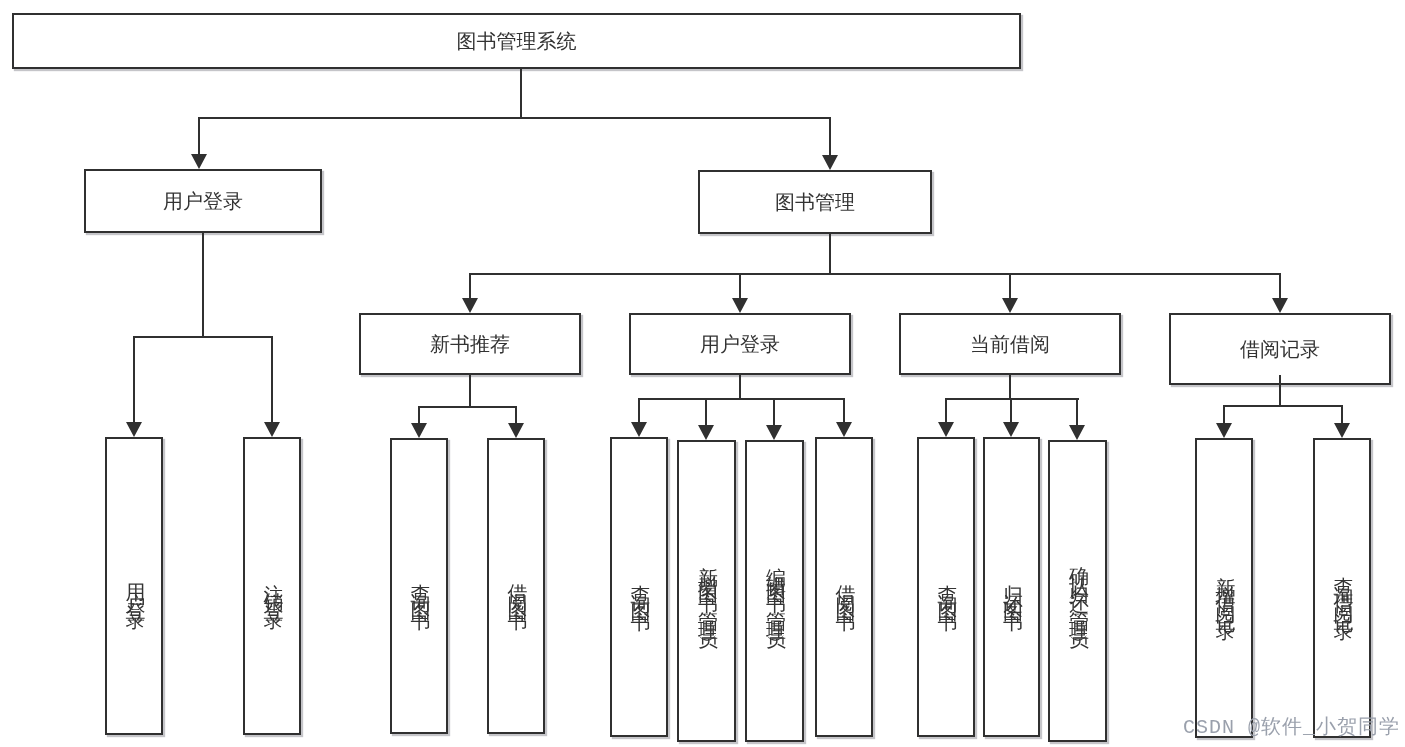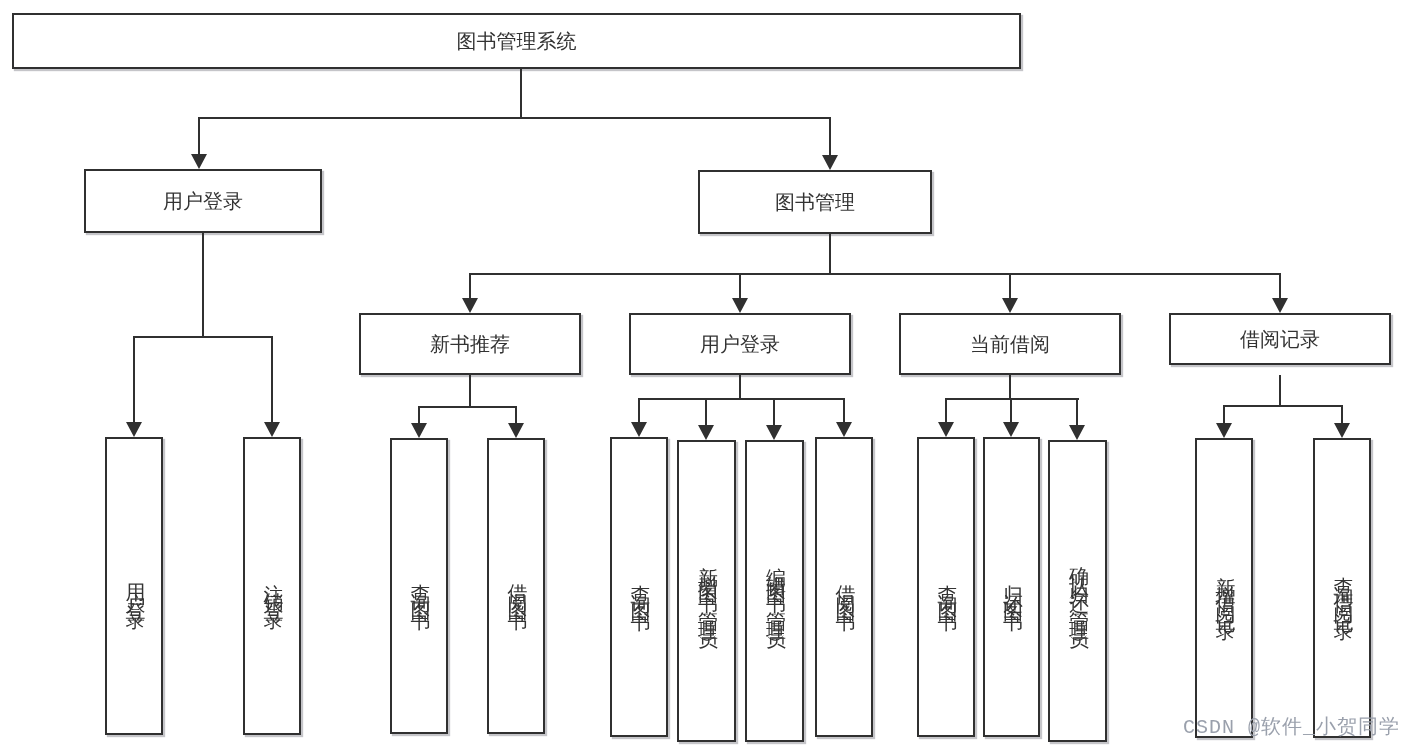--- a/index.html
+++ b/index.html
@@ -81,21 +81,21 @@
   <div class="lv" style="left:739px;top:273px;height:26px"></div>
   <div class="arrow" style="left:732px;top:298px"></div>
   <div class="lv" style="left:1009px;top:273px;height:26px"></div>
   <div class="arrow" style="left:1002px;top:298px"></div>
   <div class="lv" style="left:1279px;top:273px;height:26px"></div>
   <div class="arrow" style="left:1272px;top:298px"></div>
 
   <div class="box h" style="left:359px;top:313px;width:222px;height:62px">新书推荐</div>
   <div class="box h" style="left:629px;top:313px;width:222px;height:62px">用户登录</div>
   <div class="box h" style="left:899px;top:313px;width:222px;height:62px">当前借阅</div>
-  <div class="box h" style="left:1169px;top:313px;width:222px;height:52px">借阅记录</div>
+  <div class="box h" style="left:1169px;top:313px;width:222px;height:72px">借阅记录</div>
 
   <div class="lv" style="left:469px;top:375px;height:32px"></div>
   <div class="lh" style="left:418px;top:406px;width:99px"></div>
   <div class="lv" style="left:418px;top:406px;height:18px"></div>
   <div class="arrow" style="left:411px;top:423px"></div>
   <div class="lv" style="left:515px;top:406px;height:18px"></div>
   <div class="arrow" style="left:508px;top:423px"></div>
 
   <div class="lv" style="left:739px;top:375px;height:24px"></div>
   <div class="lh" style="left:638px;top:398px;width:207px"></div>

